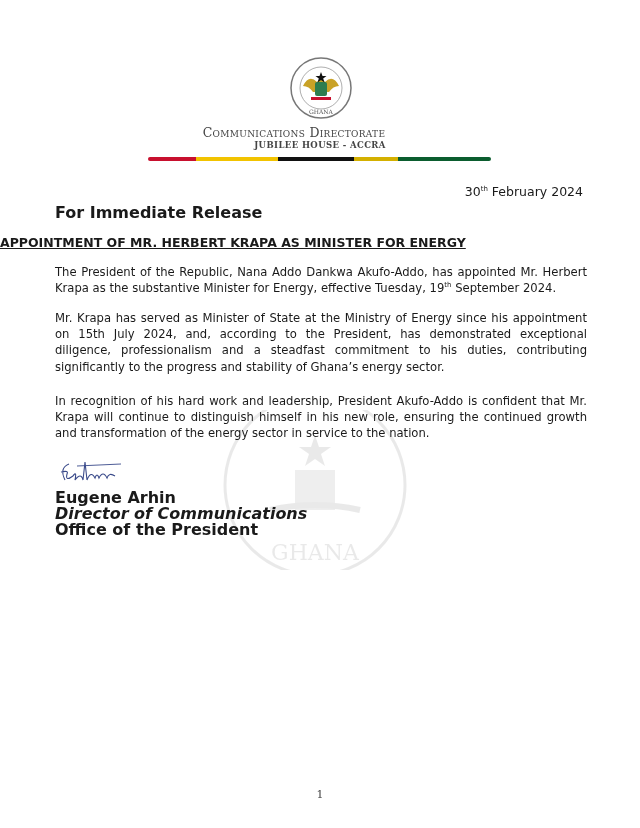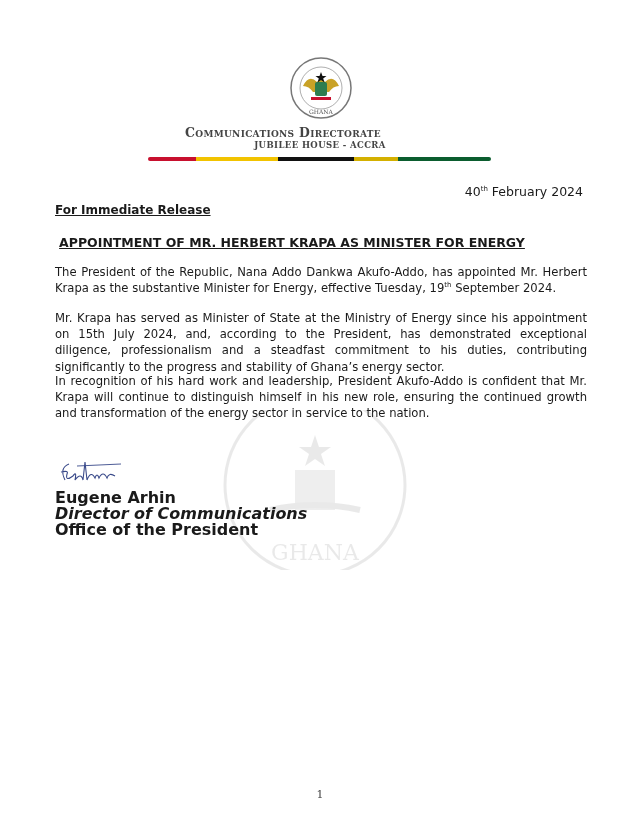--- a/index.html
+++ b/index.html
@@ -1,30 +1,30 @@
 <!DOCTYPE html>
 <html><head>
 <meta charset="utf-8">
 <style>
   html,body{margin:0;padding:0;background:#fff;}
   body{width:640px;height:828px;position:relative;overflow:hidden;font-family:"DejaVu Sans",sans-serif;color:#1a1a1a;}
   .seal{position:absolute;left:289px;top:56px;width:64px;height:64px;}
-  .dir-title{position:absolute;left:1px;width:564px;top:125px;text-align:center;font-family:"DejaVu Serif",serif;font-weight:bold;font-size:12.5px;color:#444;letter-spacing:0.3px;font-variant:small-caps;}
+  .dir-title{position:absolute;left:12px;width:564px;top:125px;text-align:center;font-family:"DejaVu Serif",serif;font-weight:normal;font-size:12.5px;color:#444;letter-spacing:0.3px;font-variant:small-caps;}
   .dir-sub{position:absolute;left:0;width:640px;top:140px;text-align:center;font-family:"DejaVu Serif",serif;font-weight:bold;font-size:8.5px;color:#444;letter-spacing:0.4px;}
   .flagbar{position:absolute;left:148px;top:157px;width:343px;height:4px;display:flex;border-radius:2px;overflow:hidden;}
   .flagbar span{display:block;height:100%;}
   .date{position:absolute;right:57px;top:184px;font-size:12.5px;}
   .date sup{font-size:7px;}
-  .release{position:absolute;left:55px;top:203px;font-weight:bold;font-size:12px;text-decoration:underline;}
-  .headline{position:absolute;left:0;width:584px;top:235px;text-align:center;font-weight:bold;font-size:12.5px;text-decoration:underline;}
+  .release{position:absolute;left:55px;top:203px;font-weight:bold;font-size:16px;}
+  .headline{position:absolute;left:0;width:584px;top:235px;font-weight:bold;font-size:12.5px;text-decoration:underline;}
   .para{position:absolute;left:55px;width:532px;font-size:11.6px;line-height:16.2px;text-align:justify;}
   .para sup{font-size:7px;line-height:0;}
   .p1{top:264px;}
   .p2{top:310px;}
-  .p3{top:373px;}
+  .p3{top:393px;}
   .watermark{position:absolute;left:215px;top:410px;width:200px;height:160px;opacity:0.12;}
   .sig{position:absolute;left:55px;top:458px;width:80px;height:30px;}
   .signer{position:absolute;left:55px;font-weight:bold;font-size:16px;line-height:15px;}
   .s1{top:490px;} .s2{top:506px;font-style:italic;} .s3{top:522px;}
   .pageno{position:absolute;left:0;width:640px;top:788px;text-align:center;font-family:"DejaVu Serif",serif;font-size:11px;color:#444;}
 </style>
 </head>
 <body>
 
 <svg class="seal" viewBox="0 0 64 64">
@@ -41,21 +41,21 @@
 <div class="dir-sub">JUBILEE HOUSE - ACCRA</div>
 
 <div class="flagbar">
   <span style="width:14%;background:#c8102e"></span>
   <span style="width:24%;background:#f2c300"></span>
   <span style="width:22%;background:#111"></span>
   <span style="width:13%;background:#d4b000"></span>
   <span style="width:27%;background:#0b5d2f"></span>
 </div>
 
-<div class="date"><span>40</span><sup>th</sup><span> February 2024</span></div>
+<div class="date"><span>30</span><sup>th</sup><span> February 2024</span></div>
 
 <div class="release">For Immediate Release</div>
 
 <div class="headline">APPOINTMENT OF MR. HERBERT KRAPA AS MINISTER FOR ENERGY</div>
 
 <div class="para p1"><span>The President of the Republic, Nana Addo Dankwa Akufo-Addo, has appointed Mr. Herbert Krapa as the substantive Minister for Energy, effective Tuesday, 19</span><sup>th</sup><span> September 2024.</span></div>
 <div class="para p2">Mr. Krapa has served as Minister of State at the Ministry of Energy since his appointment on 15th July 2024, and, according to the President, has demonstrated exceptional diligence, professionalism and a steadfast commitment to his duties, contributing significantly to the progress and stability of Ghana’s energy sector.</div>
 <div class="para p3">In recognition of his hard work and leadership, President Akufo-Addo is confident that Mr. Krapa will continue to distinguish himself in his new role, ensuring the continued growth and transformation of the energy sector in service to the nation.</div>
 
 <svg class="watermark" viewBox="0 0 200 160">

